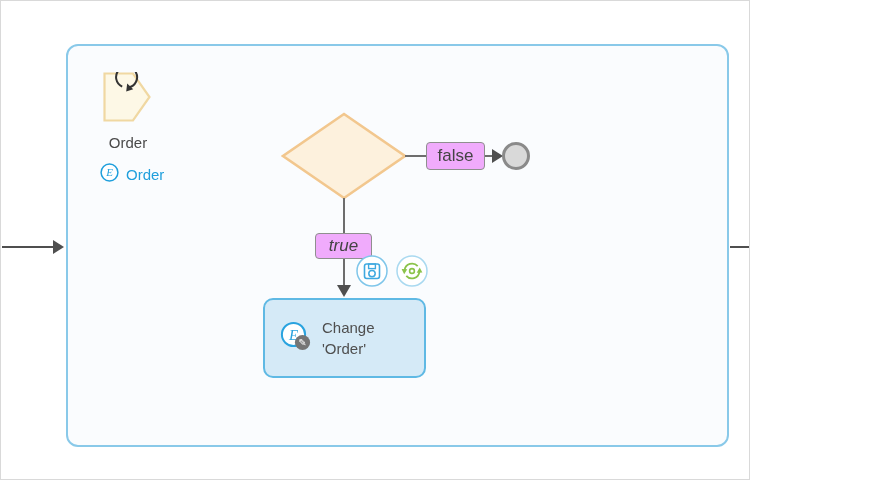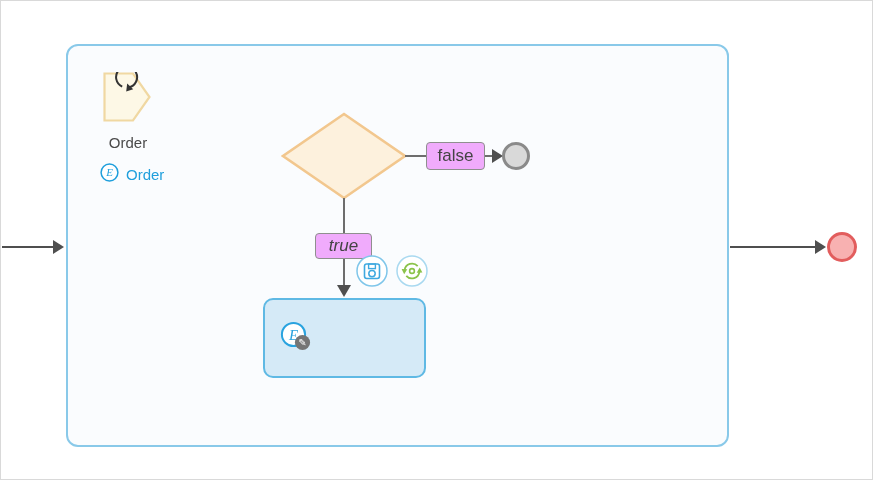--- a/index.html
+++ b/index.html
@@ -1,16 +1,16 @@
 <!DOCTYPE html>
 <html><head>
 <meta charset="utf-8">
 <style>
   html,body{margin:0;padding:0;background:#fff;font-family:"Liberation Sans", sans-serif;}
-  .screen{position:relative;width:873px;height:480px;background:#ffffff;border:1px solid #d9d9d9;box-sizing:border-box;overflow:hidden;}
+  .screen{position:relative;width:750px;height:480px;background:#ffffff;border:1px solid #d9d9d9;box-sizing:border-box;overflow:hidden;}
   .abs{position:absolute;}
 
   
   .subprocess{left:65px;top:43px;width:663px;height:403px;border:2px solid #89c9e9;border-radius:12px;background:#fafcfe;box-sizing:border-box;}
 
   
   .artifact-icon{left:102px;top:71px;width:48px;height:50px;}
   .artifact-label{left:92px;top:133px;width:70px;text-align:center;font-size:15px;color:#4a4a4a;}
 
   
@@ -129,19 +129,23 @@
 
   <div class="abs task">
     <span>
       <svg width="32" height="31" viewBox="0 0 32 31">
         <circle cx="13.5" cy="13.5" r="11.6" fill="#fff" stroke="#29a3df" stroke-width="2"></circle>
         <text x="13.5" y="18.6" text-anchor="middle" font-family="Liberation Serif, serif" font-style="italic" font-size="15" fill="#29a3df">E</text>
         <circle cx="22.5" cy="21.5" r="7.6" fill="#757575"></circle>
         <text x="22.5" y="25.1" text-anchor="middle" font-size="10" fill="#ffffff">✎</text>
       </svg>
     </span>
+    <div class="task-text">
+      <div>Change</div>
+      <div>'Order'</div>
+    </div>
   </div>
 
   <div class="abs hline out-line"></div>
   <div class="abs arrow-right ah-out"></div>
   <div class="abs end-red"></div>
 
 </div>
 
 </body></html>

